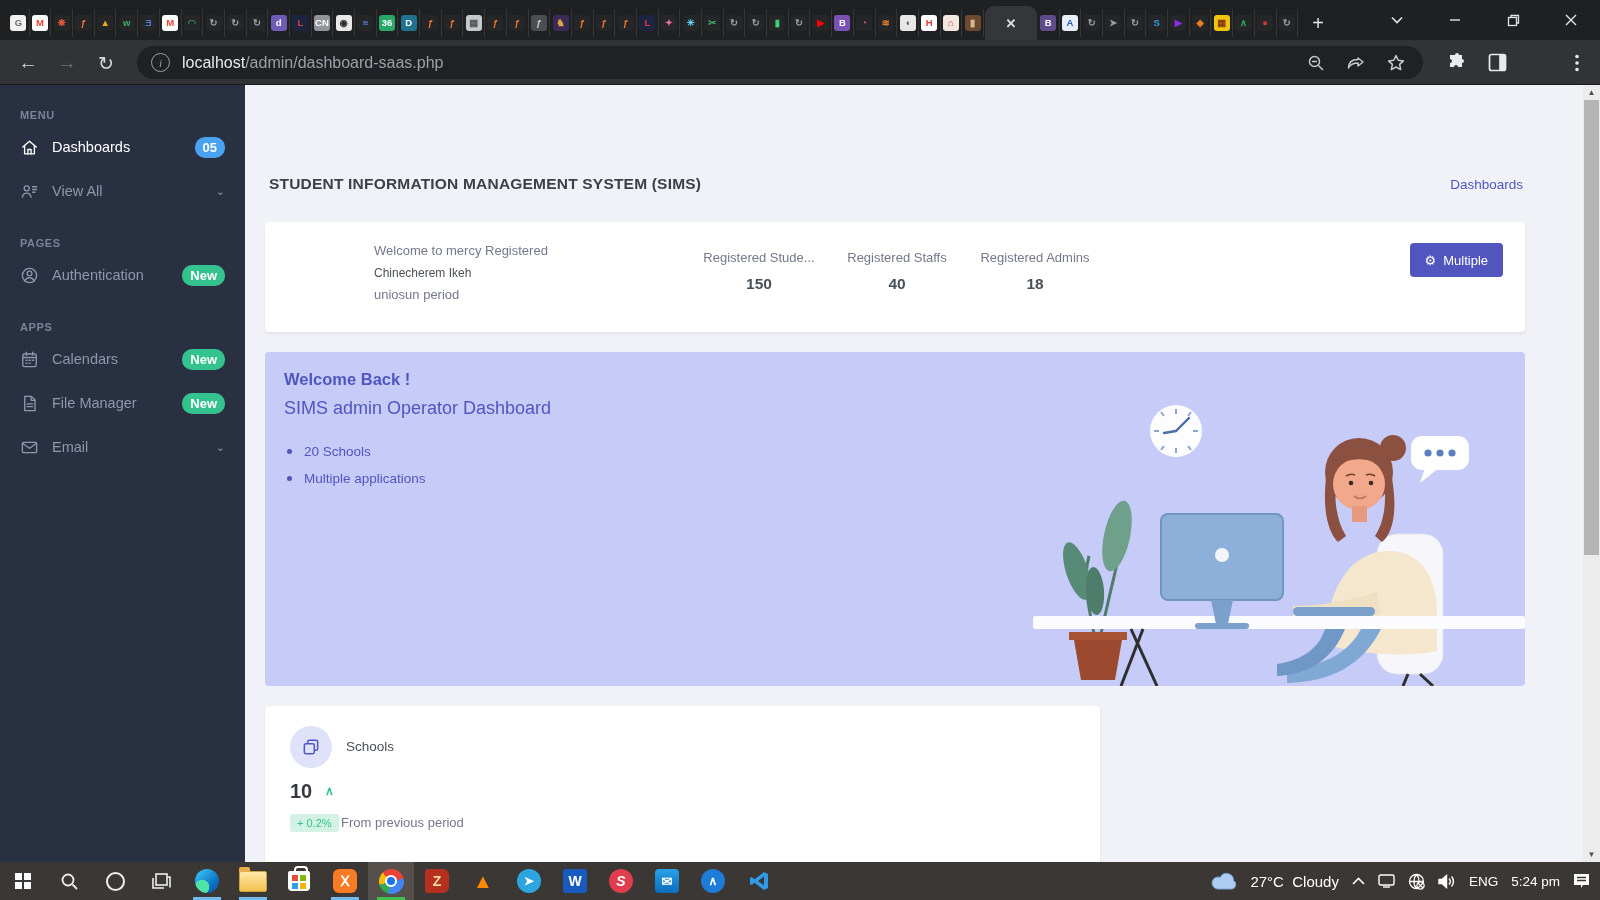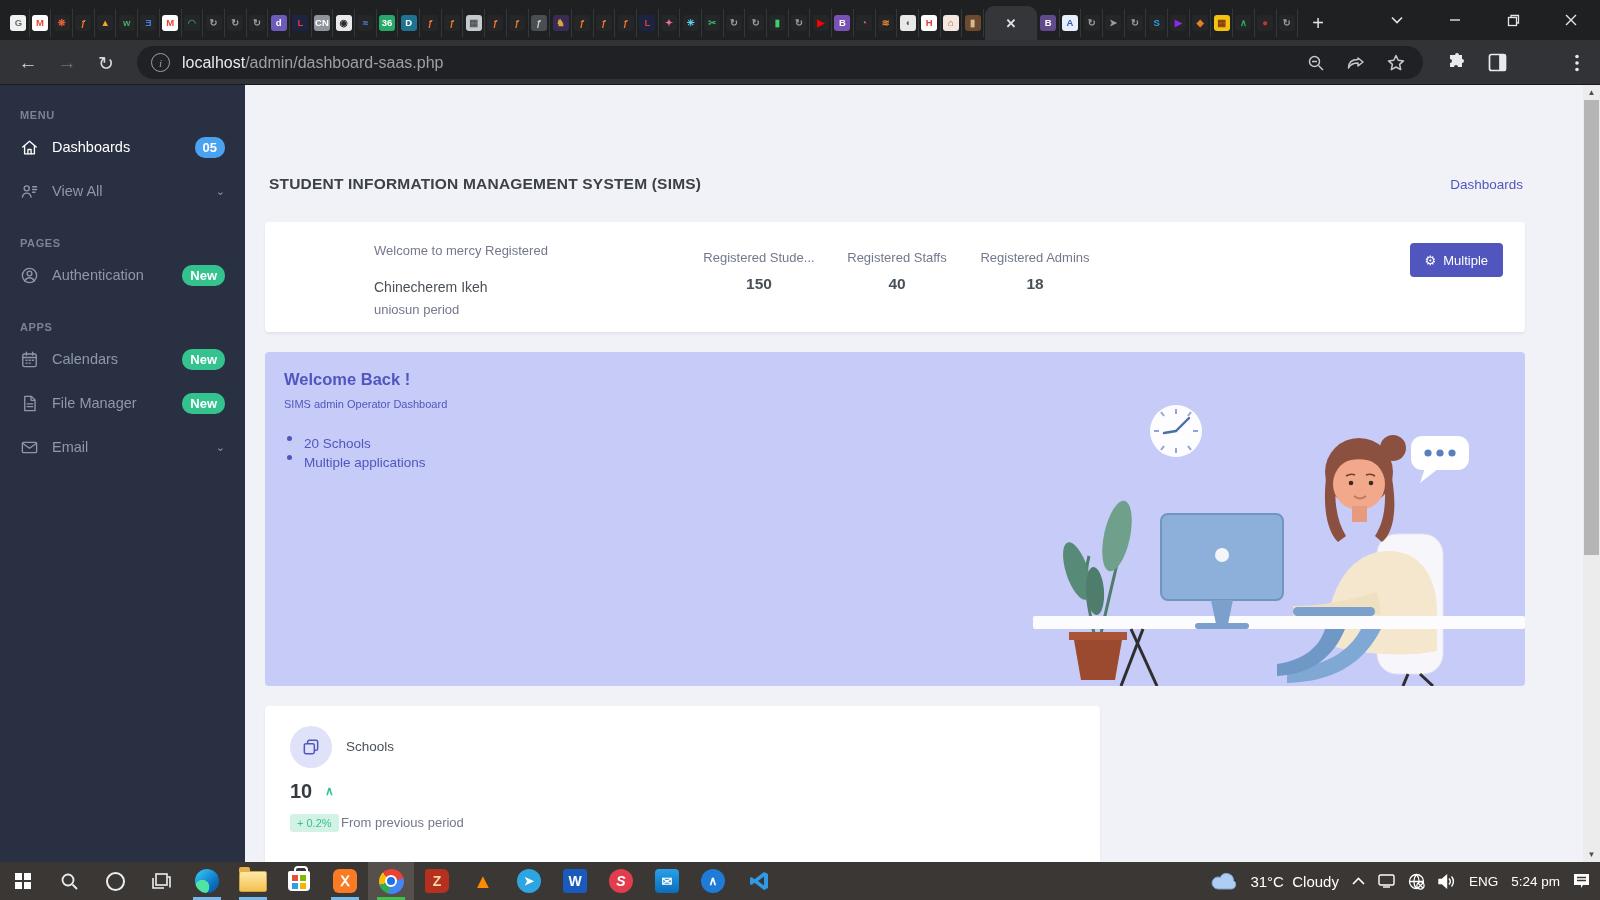--- a/index.html
+++ b/index.html
@@ -77,36 +77,36 @@
   .main{position:absolute;left:245px;top:155px;width:1338px;height:707px;background:#f1f1f8;overflow:hidden;}
   .page-head{position:absolute;left:24px;right:60px;top:20px;display:flex;justify-content:space-between;align-items:center;}
   .page-title{font-size:15.5px;font-weight:bold;color:#3b4049;letter-spacing:.2px;}
   .crumb{font-size:13.5px;color:#5156be;cursor:pointer;}
 
   .card{position:absolute;background:#ffffff;border-radius:4px;box-shadow:0 2px 3px rgba(56,65,74,.08);}
   .welcome-card{left:20px;top:67px;width:1260px;height:110px;}
   .avatar-lg{position:absolute;left:27px;top:24px;width:62px;height:62px;border-radius:50%;overflow:hidden;}
   .wc-text{position:absolute;left:109px;top:21px;}
   .wc-greet{font-size:13px;color:#74788d;}
-  .wc-name{font-size:14px;color:#495057;margin-top:21px;}
+  .wc-name{font-size:12px;color:#495057;margin-top:8px;}
   .wc-role{font-size:13px;color:#74788d;margin-top:7px;}
   .stats{position:absolute;left:425px;top:28px;display:flex;}
   .stat{width:138px;text-align:center;}
   .stat-label{font-size:13px;color:#74788d;white-space:nowrap;}
   .stat-value{font-size:15.5px;color:#495057;font-weight:bold;margin-top:10px;}
   .setting-btn{position:absolute;right:22px;top:21px;height:34px;background:#5156be;color:#fff;
     border-radius:4px;display:flex;align-items:center;padding:0 15px;font-size:13px;cursor:pointer;gap:7px;}
   .gear{font-size:13px;}
 
   .banner{position:absolute;left:20px;top:197px;width:1260px;height:334px;background:#c6cbf8;
     border-radius:4px;overflow:hidden;}
   .banner-title{position:absolute;left:19px;top:18px;font-size:16.5px;font-weight:bold;color:#5156be;}
-  .banner-sub{position:absolute;left:19px;top:46px;font-size:11px;color:#5156be;}
+  .banner-sub{position:absolute;left:19px;top:46px;font-size:18px;color:#5156be;}
   .banner-list{position:absolute;left:22px;top:80px;color:#5156be;font-size:13.5px;}
-  .banner-list .b-item{margin-top:4px;display:flex;align-items:flex-start;}
+  .banner-list .b-item{margin-top:12px;display:flex;align-items:center;}
   .banner-list .dot{width:5px;height:5px;border-radius:50%;background:#5156be;margin-right:12px;}
   .illus{position:absolute;right:0;bottom:0;}
 
   .schools-card{left:20px;top:551px;width:835px;height:170px;}
   .sc-iconwrap{position:absolute;left:25px;top:20px;width:42px;height:42px;border-radius:50%;
     background:#dfe2f9;display:flex;align-items:center;justify-content:center;}
   .sc-label{position:absolute;left:81px;top:33px;font-size:13.5px;color:#495057;}
   .sc-value{position:absolute;left:25px;top:74px;font-size:20px;font-weight:bold;color:#343a40;}
   .sc-caret{position:absolute;left:60px;top:78px;color:#34c38f;font-size:12px;font-weight:bold;}
   .sc-delta{position:absolute;left:25px;top:108px;background:#d4f1e6;color:#34c38f;font-size:11px;
@@ -714,21 +714,21 @@
             </svg>
           </div>
         </div>
     </div>
     <div class="tb-right">
       <span class="tray-ic">
         <svg width="26" height="18" viewBox="0 0 26 18">
             <path d="M7 17 a6 6 0 1 1 2.2 -11.6 A7 7 0 0 1 22.5 8.5 A4.6 4.6 0 0 1 21 17 Z" fill="#aecdf2" stroke="#7fa3cf" stroke-width="1"></path>
           </svg>
       </span>
-      <span class="tray-txt"><span>31°C</span>&nbsp;&nbsp;<span>Cloudy</span></span>
+      <span class="tray-txt"><span>27°C</span>&nbsp;&nbsp;<span>Cloudy</span></span>
       <span class="tray-ic">
         <svg width="13" height="8" viewBox="0 0 13 8" fill="none" stroke="#fff" stroke-width="1.6">
             <path d="M1 7 L6.5 1.5 L12 7"></path>
           </svg>
       </span>
       <span class="tray-ic">
         <svg width="17" height="14" viewBox="0 0 17 14" fill="none" stroke="#fff" stroke-width="1.4">
             <rect x="1" y="1" width="15" height="10" rx="1.5"></rect>
             <path d="M5 13 H12"></path>
           </svg>

